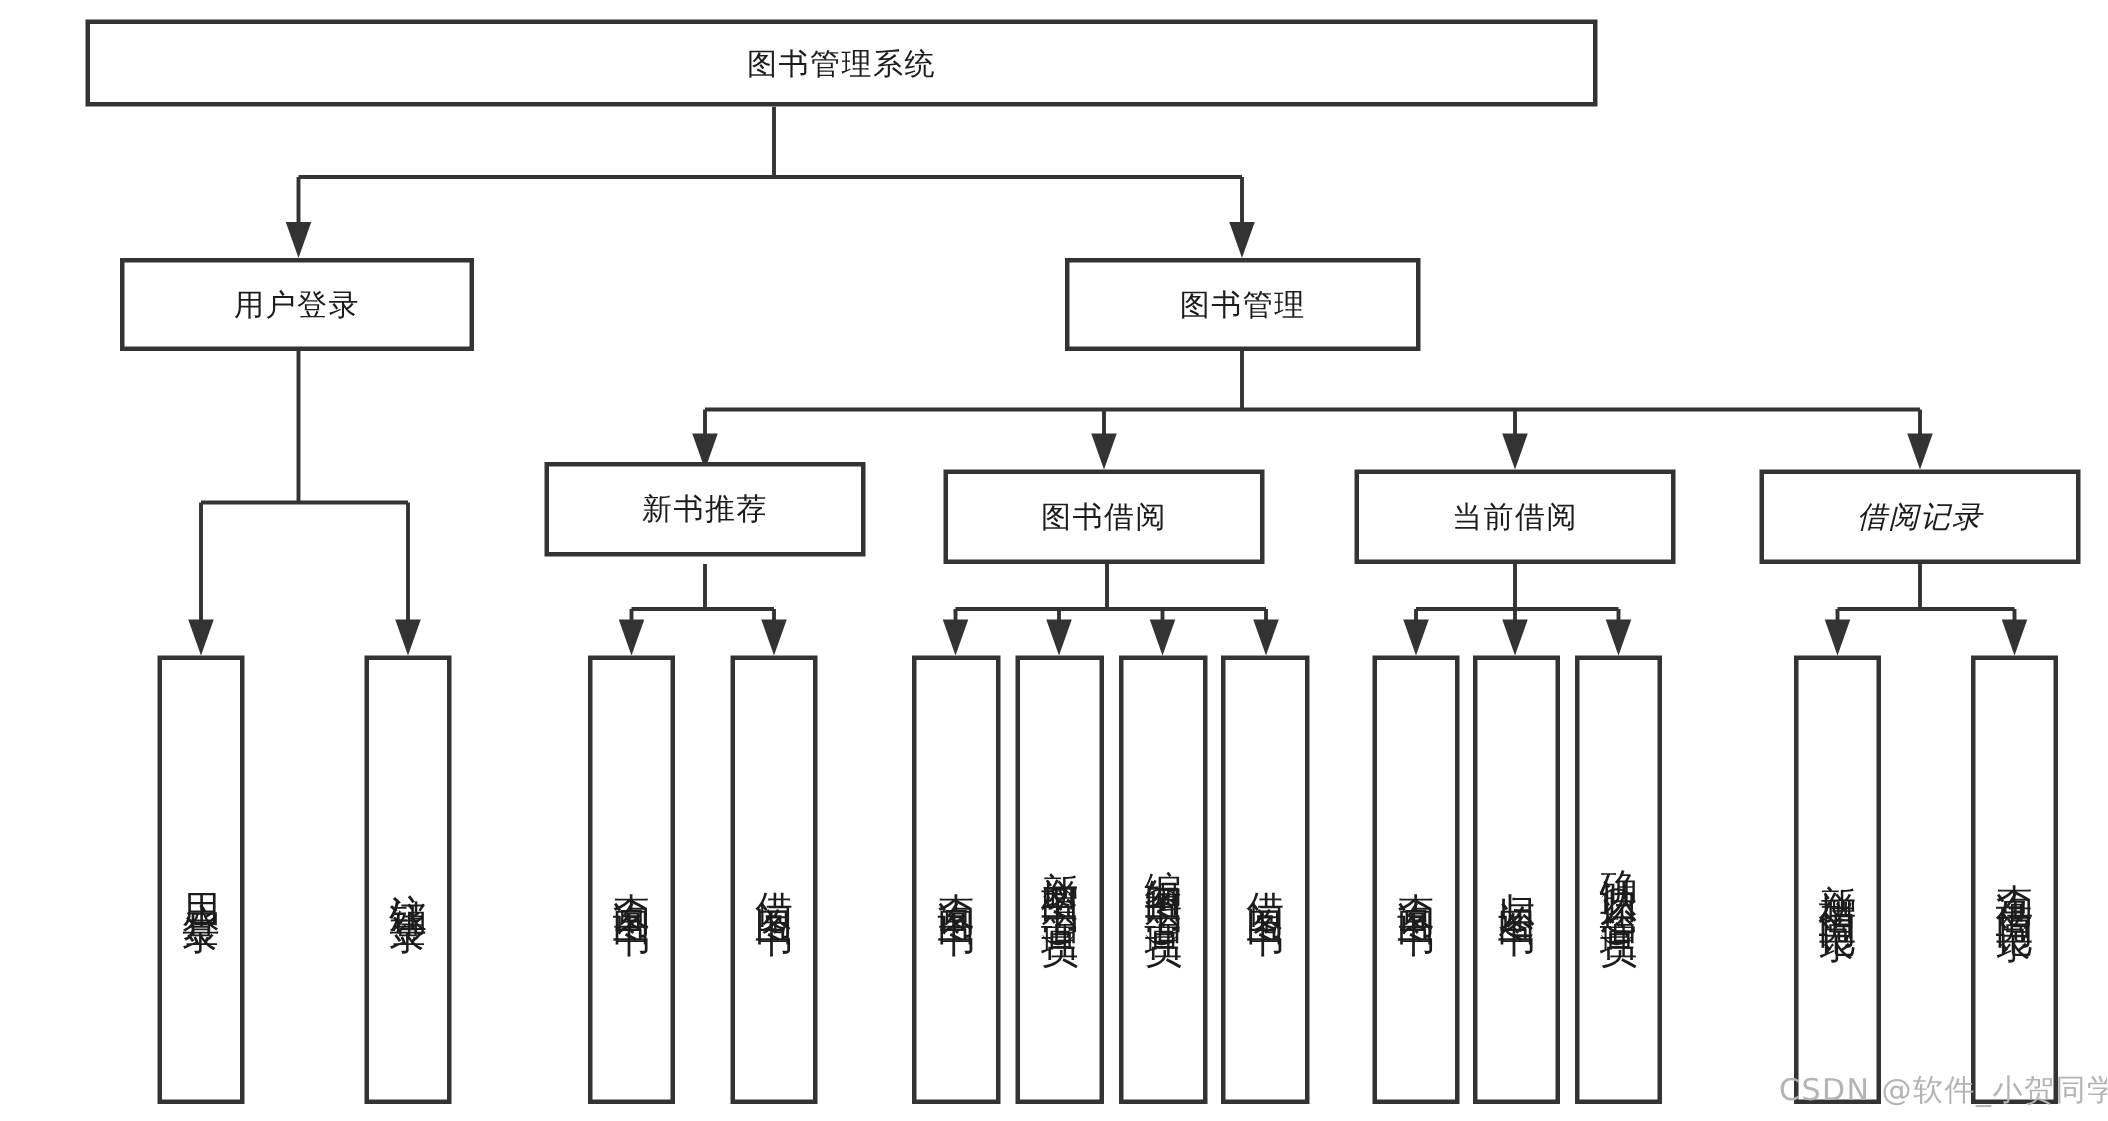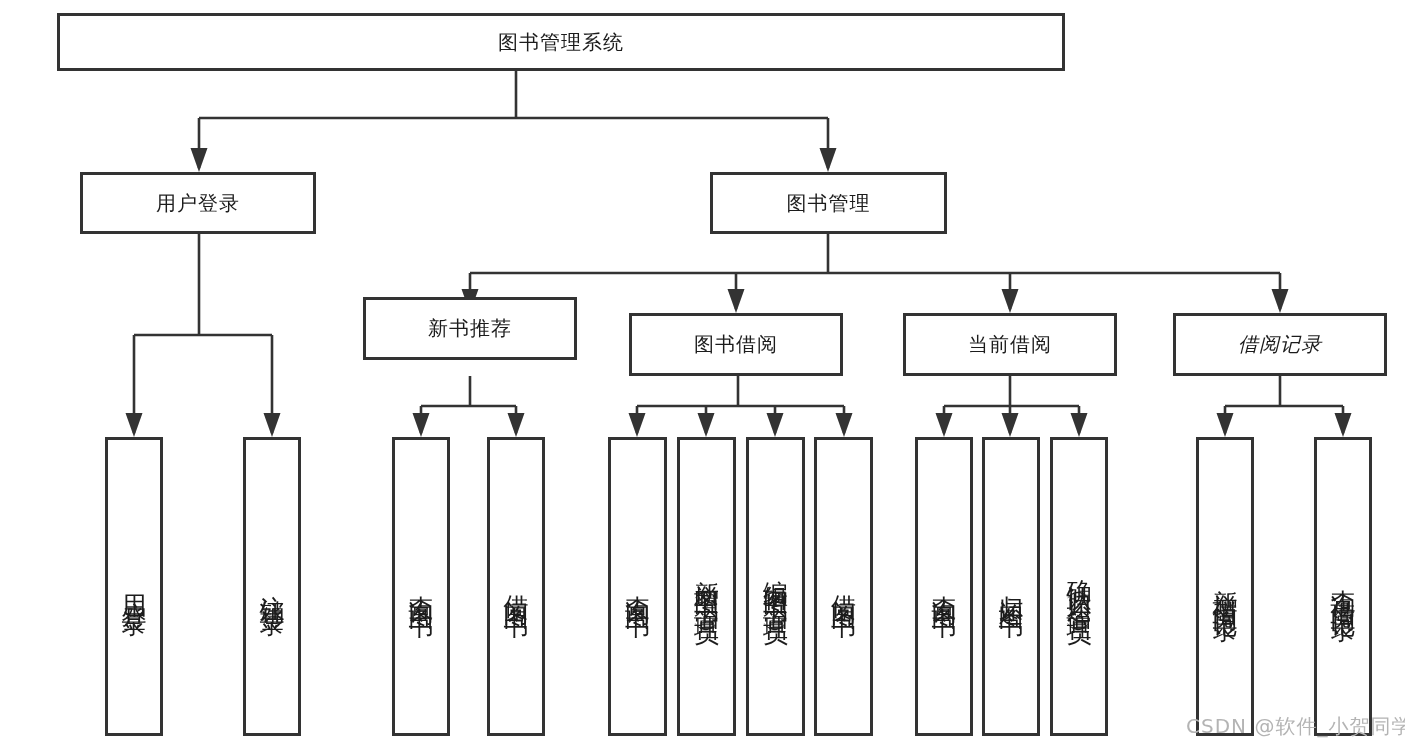--- a/index.html
+++ b/index.html
@@ -139,21 +139,21 @@
     <span>图书管理系统</span>
   </div>
 
   <div class="node hnode" style="left:80px; top:172px; width:236px; height:62px;">
     <span>用户登录</span>
   </div>
   <div class="node hnode" style="left:710px; top:172px; width:237px; height:62px;">
     <span>图书管理</span>
   </div>
 
-  <div class="node hnode" style="left:363px; top:297px; width:214px; height:63px;">
+  <div class="node hnode" style="left:363px; top:308px; width:214px; height:63px;">
     <span>新书推荐</span>
   </div>
   <div class="node hnode" style="left:629px; top:313px; width:214px; height:63px;">
     <span>图书借阅</span>
   </div>
   <div class="node hnode" style="left:903px; top:313px; width:214px; height:63px;">
     <span>当前借阅</span>
   </div>
   <div class="node hnode" style="left:1173px; top:313px; width:214px; height:63px;font-style:italic;">
     <span>借阅记录</span>

